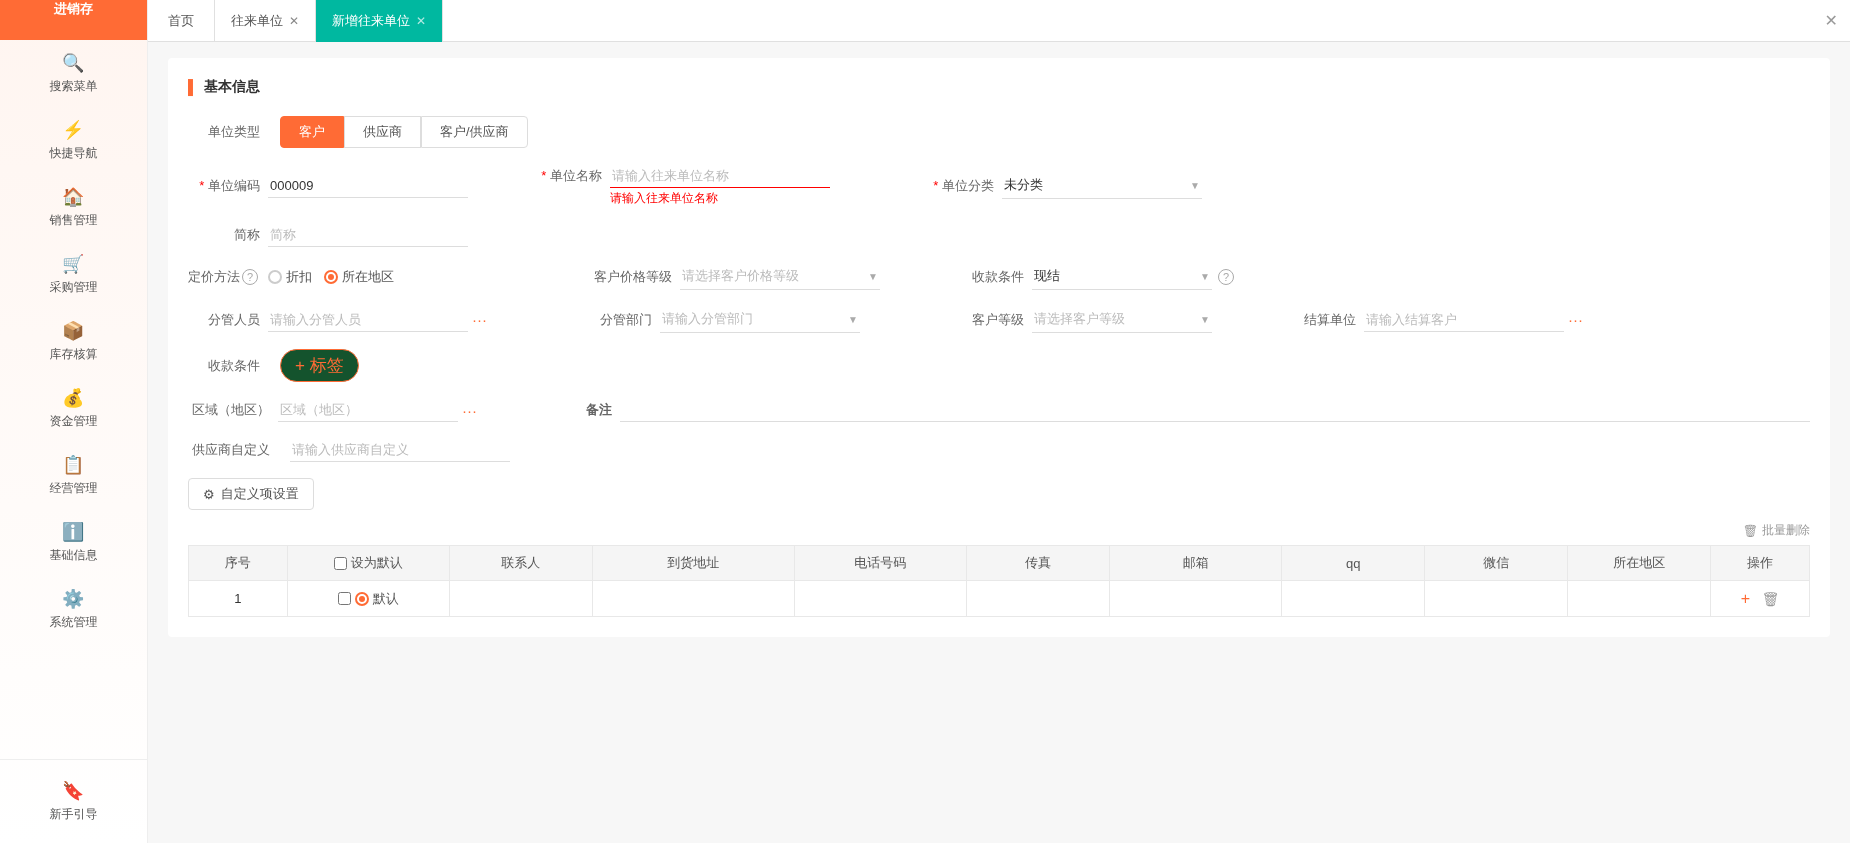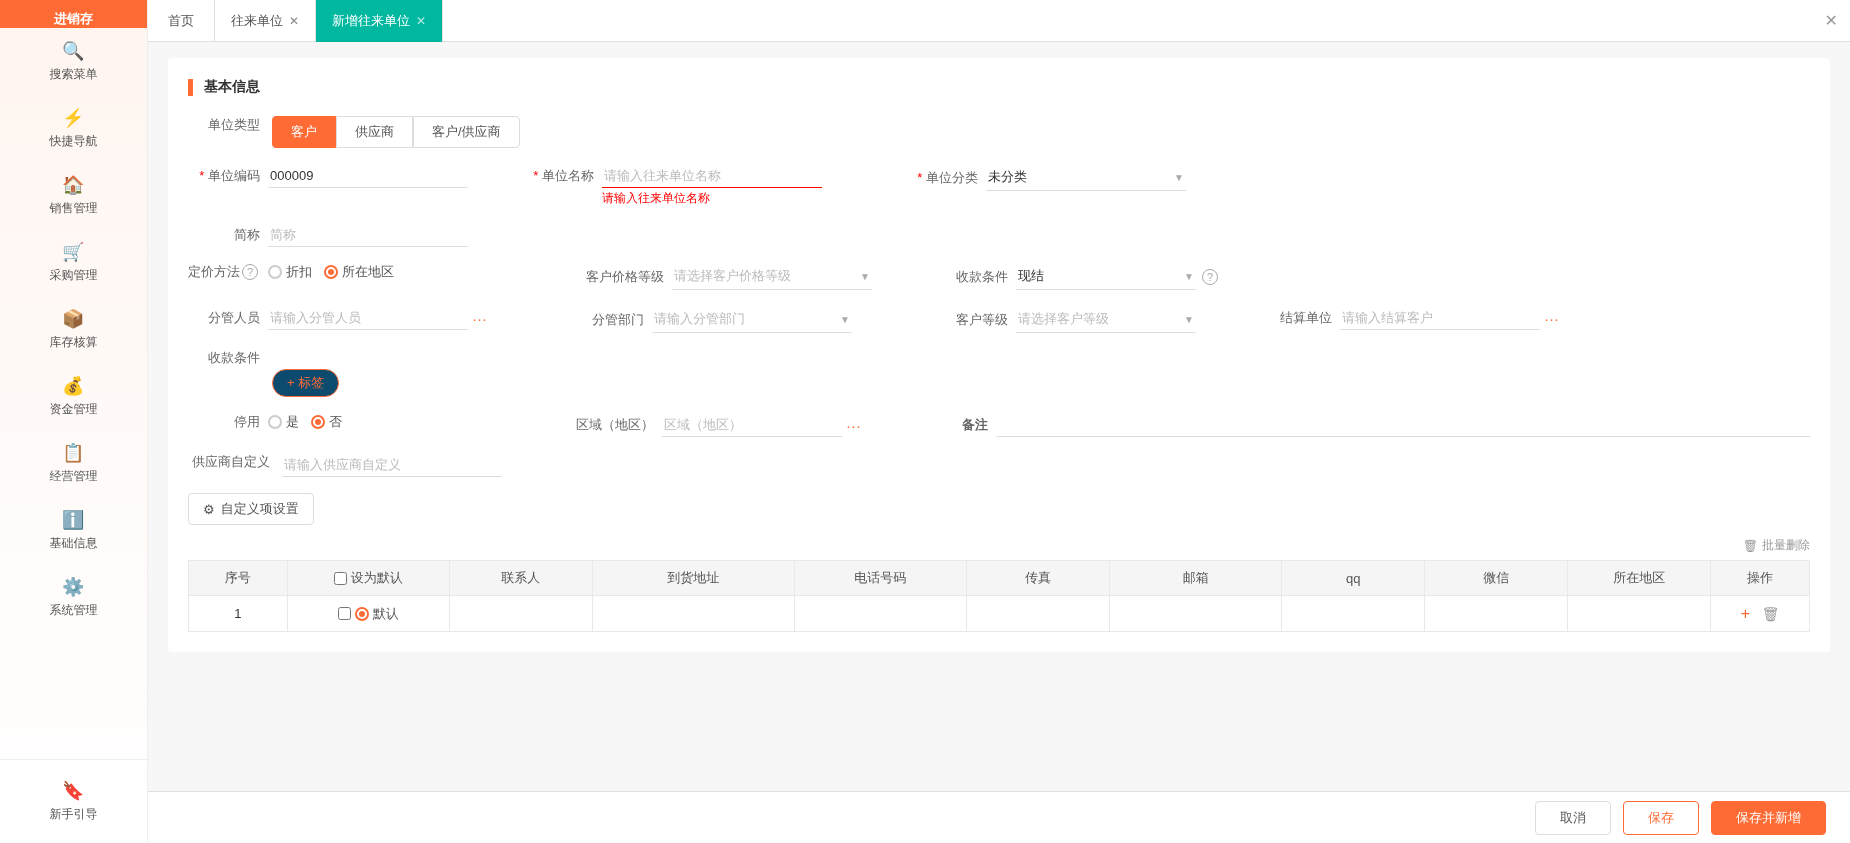--- a/index.html
+++ b/index.html
@@ -8,24 +8,24 @@
     
     .sidebar {
       width: 148px;
       background: linear-gradient(to bottom, #fff5f0, #fff);
       border-right: 1px solid #eee;
       display: flex;
       flex-direction: column;
       flex-shrink: 0;
     }
     .sidebar-logo {
-      height: 28px;
+      height: 40px;
       background: #ff6b35;
       display: flex;
-      align-items: flex-end;
+      align-items: flex-start;
       justify-content: center;
     }
     .sidebar-item {
       display: flex;
       flex-direction: column;
       align-items: center;
       padding: 12px 0;
       cursor: pointer;
       color: #555;
       font-size: 12px;
@@ -121,23 +121,23 @@
       margin-bottom: 20px;
     }
     .section-title-icon {
       color: #ff6b35;
       font-size: 14px;
     }
 
     
     .form-row {
       display: flex;
-      align-items: flex-start;
+      align-items: center;
       margin-bottom: 16px;
-      gap: 4px;
+      gap: 12px;
     }
     .form-label {
       color: #666;
       font-size: 13px;
       text-align: right;
       padding-right: 8px;
       flex-shrink: 0;
     }
     .form-control {
       display: flex;
@@ -236,23 +236,22 @@
     
     .tag-btn {
       display: flex;
       align-items: center;
       gap: 4px;
       padding: 4px 14px;
       border: 1px solid #ff6b35;
       border-radius: 20px;
       color: #ff6b35;
       cursor: pointer;
-      font-size: 13px;
-      background: #0c4a6e;
-      margin-top: 20px;
+      font-size: 17px;
+      background: #14532d;
     }
 
     
     .more-btn {
       color: #ff6b35;
       cursor: pointer;
       font-size: 15px;
       padding: 0 4px;
     }
 
@@ -564,33 +563,20 @@
 
       <div class="form-row">
         <div class="form-label" style="width:80px;">收款条件</div>
         <div class="form-control">
           <button class="tag-btn">+ 标签</button>
         </div>
       </div>
 
       <div class="form-row">
 
-        <div style="display:flex;align-items:center;width:380px;">
-          <div class="form-label" style="width:80px;">停用</div>
-          <div class="radio-group">
-            <div class="radio-item">
-              <div class="radio-circle"></div>
-              <span>是</span>
-            </div>
-            <div class="radio-item">
-              <div class="radio-circle checked"></div>
-              <span>否</span>
-            </div>
-          </div>
-        </div>
 
         <div style="display:flex;align-items:center;width:360px;">
           <div class="form-label" style="width:90px;">区域（地区）</div>
           <input type="text" style="width: 180px;" placeholder="区域（地区）">
           <span class="more-btn">···</span>
         </div>
 
         <div style="display:flex;align-items:center;flex:1;">
           <div class="form-label" style="width:60px;font-weight:bold;">备注</div>
           <input type="text" style="flex: 1 1 0%;">
@@ -661,18 +647,13 @@
                 <span class="table-action-btn">+</span>
                 <span class="table-action-delete">🗑</span>
               </td>
             </tr>
           </tbody>
         </table>
       </div>
     </div>
   </div>
 
-  <div class="footer-bar">
-    <button class="btn btn-cancel">取消</button>
-    <button class="btn btn-save">保存</button>
-    <button class="btn btn-save-new">保存并新增</button>
-  </div>
 </div>
 
 </body></html>

